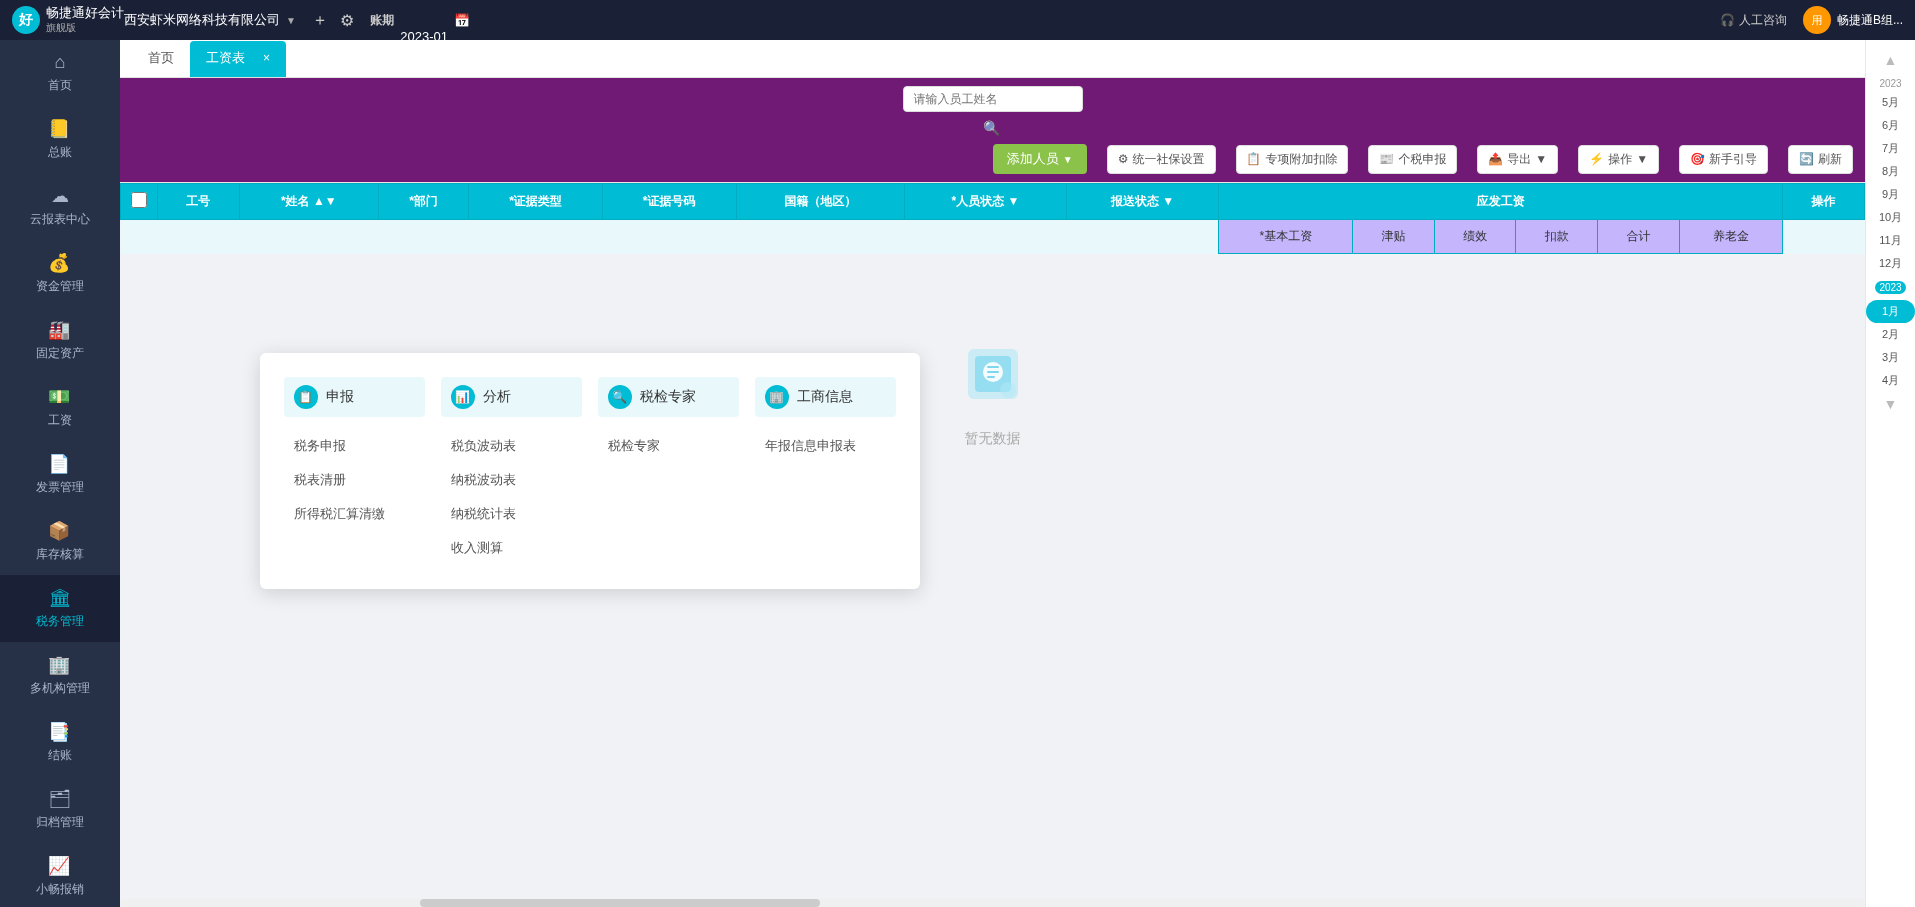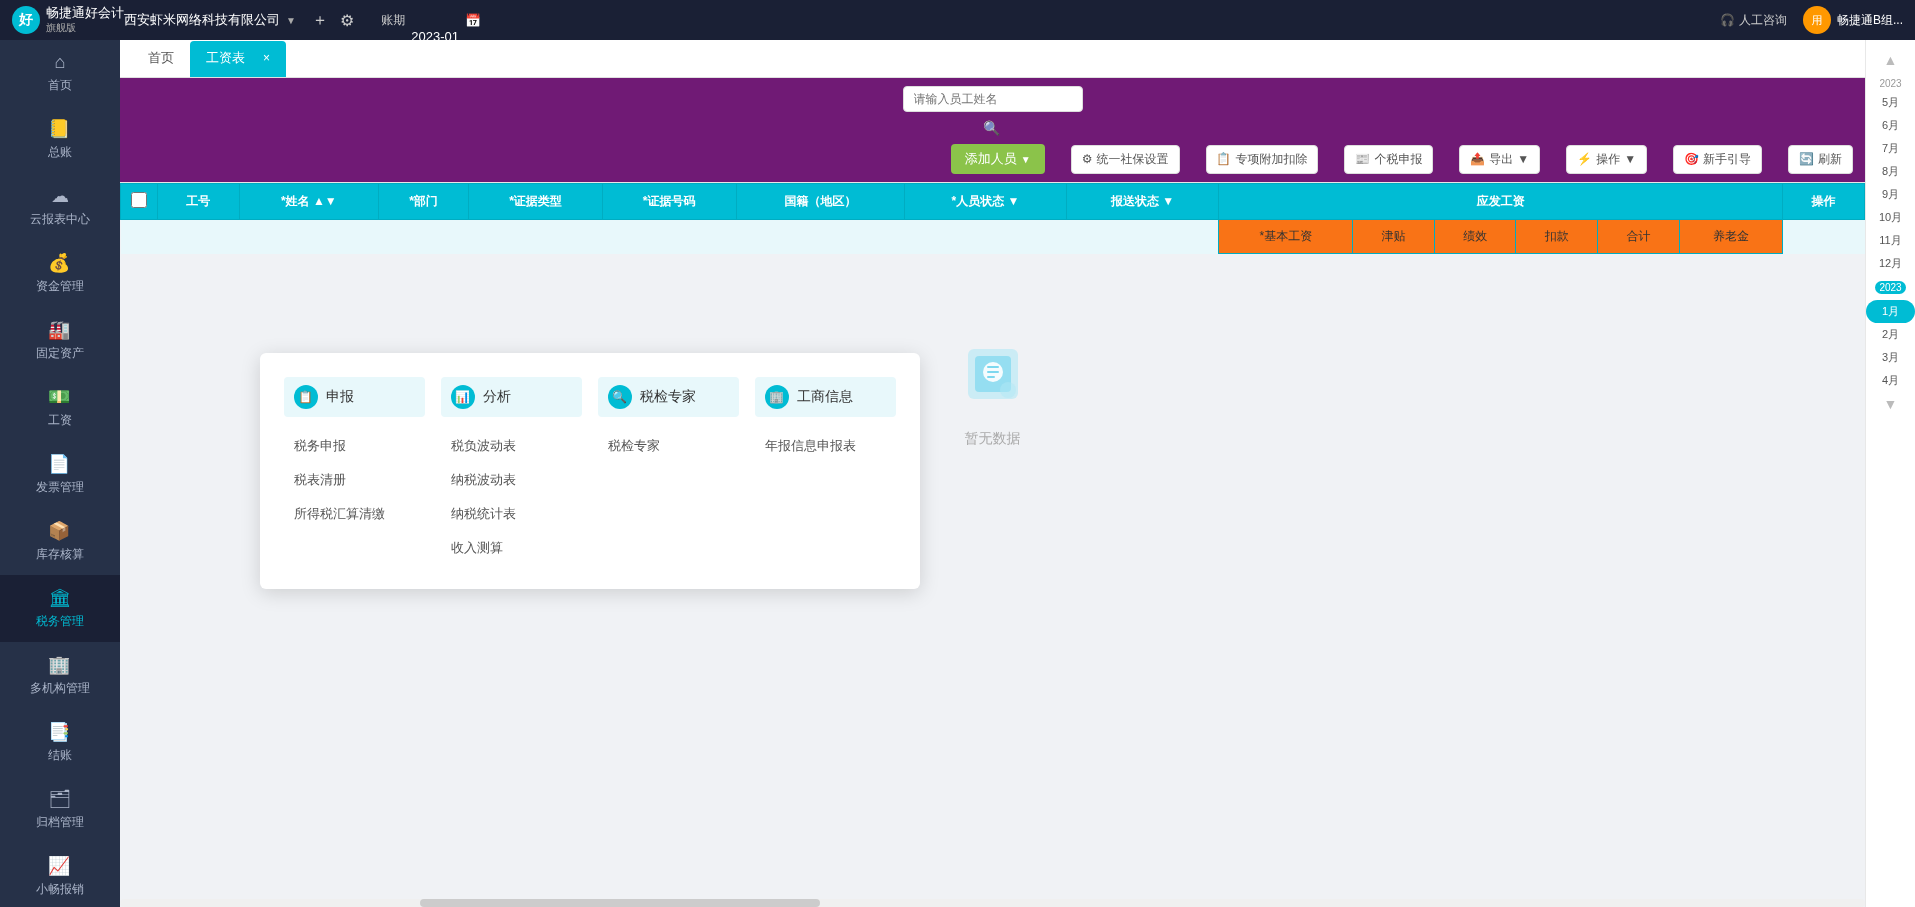--- a/index.html
+++ b/index.html
@@ -126,21 +126,21 @@
     .search-input {
       border: 1px solid #ddd;
       border-radius: 4px;
       padding: 5px 10px;
       font-size: 12px;
       width: 180px;
       color: #999;
       outline: none;
     }
     .search-icon { color: #999; font-size: 14px; cursor: pointer; }
-    .toolbar-right { margin-left: auto; display: flex; align-items: center; gap: 26px; }
+    .toolbar-right { margin-left: auto; display: flex; align-items: center; gap: 20px; }
     .btn-add {
       background: #8bc34a;
       color: #fff;
       border: none;
       border-radius: 4px;
       padding: 6px 14px;
       font-size: 13px;
       cursor: pointer;
       display: flex; align-items: center; gap: 4px;
     }
@@ -173,21 +173,21 @@
       color: #fff;
       padding: 8px 10px;
       text-align: center;
       border: 1px solid #00acc1;
       white-space: nowrap;
       position: sticky;
       top: 0;
       z-index: 10;
     }
     .salary-table th.sub-header {
-      background: #f97316;
+      background: #c4b5fd;
       color: #333;
       font-weight: normal;
     }
     .table-checkbox { width: 16px; height: 16px; cursor: pointer; }
 
     
     .empty-state {
       display: flex;
       flex-direction: column;
       align-items: center;
@@ -321,21 +321,21 @@
     </div>
   </div>
   <div class="company-selector">
     <span>西安虾米网络科技有限公司</span>
     <span class="arrow">▼</span>
   </div>
   <div class="top-bar-actions">
     <span title="添加">＋</span>
     <span title="设置">⚙</span>
   </div>
-  <span class="period-label" style="margin-left:27px;">账期</span>
+  <span class="period-label" style="margin-left:16px;font-weight:bold;">账期</span>
   <span class="period-value" style="margin-left:6px;margin-top:33px;">2023-01</span>
   <span style="margin-left:6px; color:#aaa; cursor:pointer;">📅</span>
   <div class="top-bar-right">
     <div class="service-btn">
       <span>🎧</span>
       <span>人工咨询</span>
     </div>
     <div class="user-area">
       <div class="user-avatar">用</div>
       <span class="user-name">畅捷通B组...</span>

